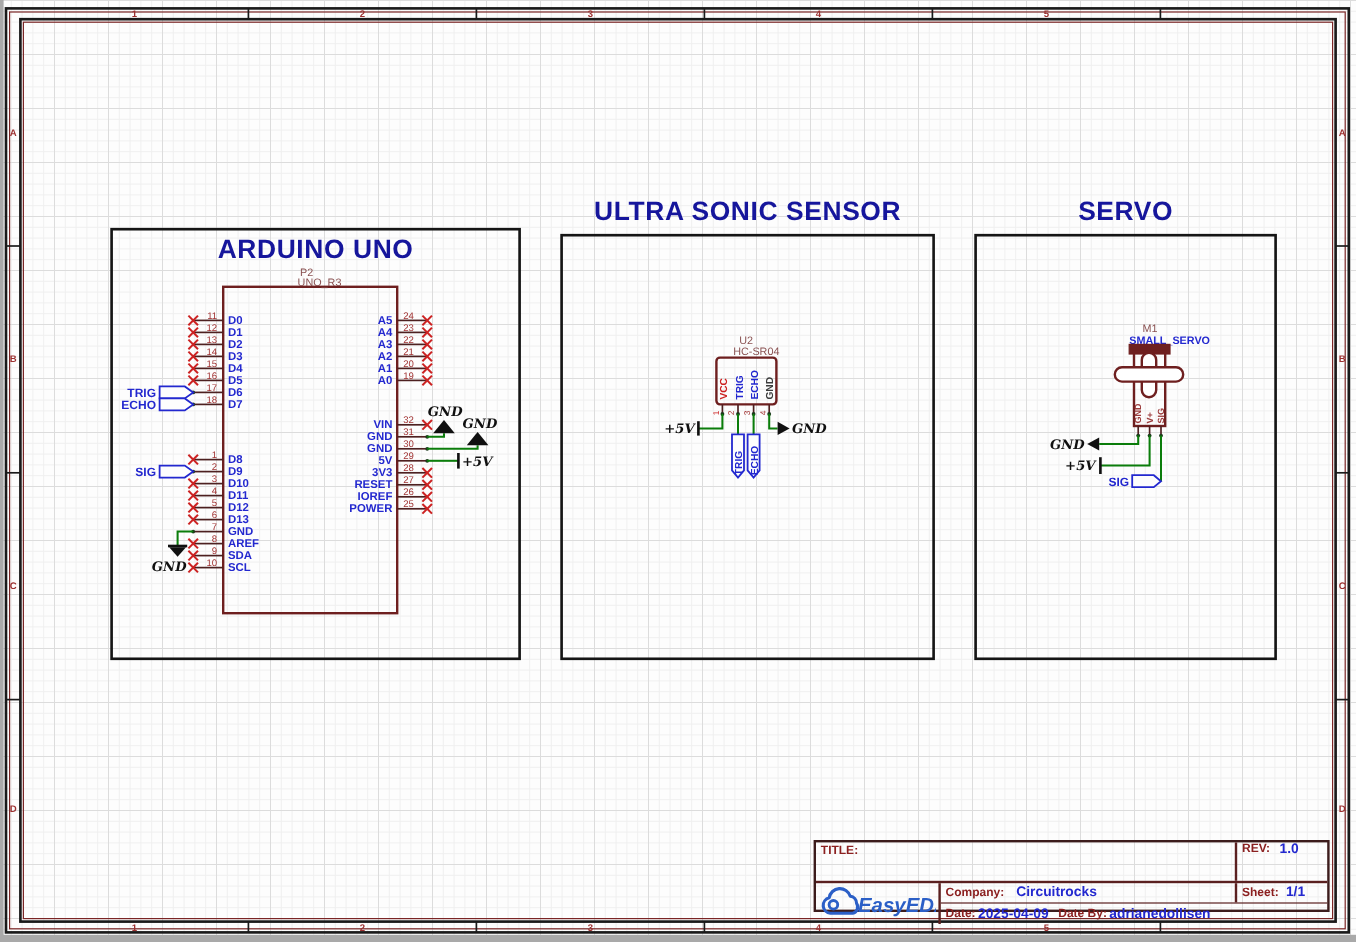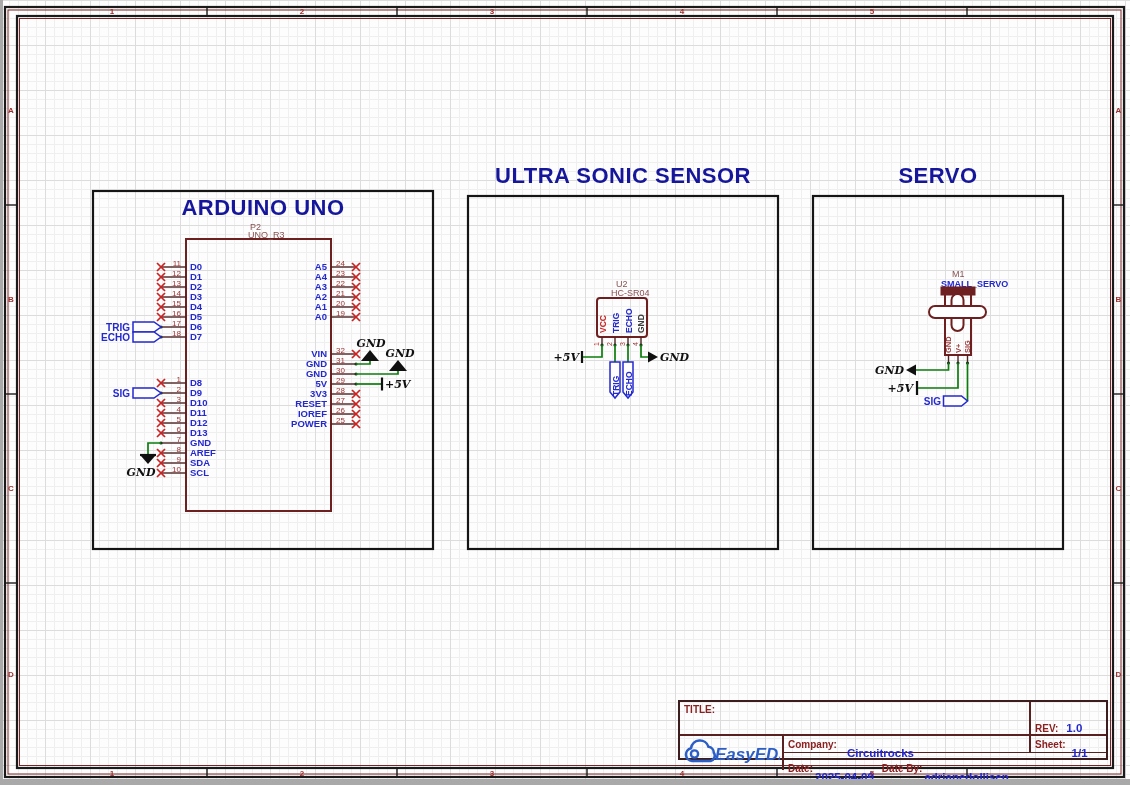--- a/index.html
+++ b/index.html
@@ -68,22 +68,22 @@
     position:absolute;left:678px;top:700px;width:430px;height:60px;
     border:2px solid #3c1c1c;box-sizing:border-box;font-family:"Liberation Sans",sans-serif;
   }
   .tb-row1{height:34px;border-bottom:2px solid #5a2020;display:flex;box-sizing:border-box;}
   .tb-title-cell{width:349px;position:relative;box-sizing:border-box;}
   .tb-label{font-size:10px;font-weight:bold;color:#8b2020;}
   .tb-title-label{position:absolute;left:4px;top:2px;}
   .tb-title{position:absolute;left:0;top:12px;width:100%;text-align:center;
     font-size:15px;font-weight:bold;color:#2328cf;}
   .tb-rev-cell{width:77px;border-left:2px solid #5a2020;box-sizing:border-box;
-    display:flex;align-items:flex-end;gap:8px;padding-left:4px;}
-  .tb-value{font-size:11.5px;font-weight:bold;color:#2328cf;margin-top:18px;}
+    display:flex;align-items:flex-start;gap:8px;padding-left:4px;}
+  .tb-value{font-size:11.5px;font-weight:bold;color:#2328cf;}
   .tb-row23{height:34px;display:flex;}
   .tb-logo-cell{width:104px;border-right:2px solid #5a2020;box-sizing:border-box;
     display:flex;align-items:center;justify-content:center;}
   .tb-right{flex:1;display:flex;flex-direction:column;}
   .tb-row2{height:17px;border-bottom:1.5px solid #5a2020;display:flex;box-sizing:border-box;}
   .tb-company-cell{width:245px;display:flex;align-items:center;gap:10px;padding-left:4px;box-sizing:border-box;}
   .tb-sheet-cell{flex:1;border-left:2px solid #5a2020;display:flex;align-items:center;gap:6px;padding-left:4px;box-sizing:border-box;}
   .tb-row3{flex:1;display:flex;align-items:center;gap:2px;padding-left:4px;}
   .logo-text{font-size:17px;font-weight:bold;font-style:italic;fill:#2b5fc7;}
 </style>

